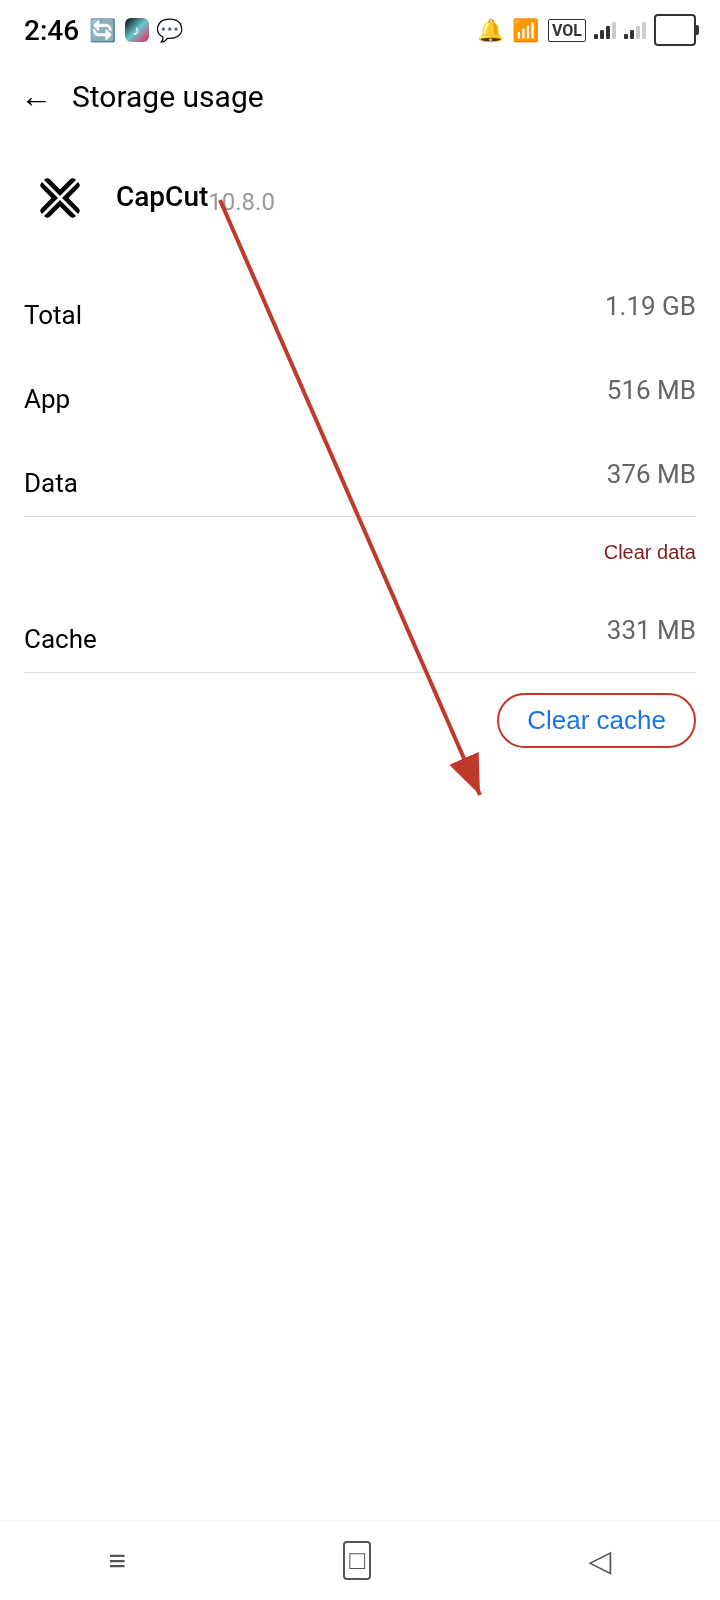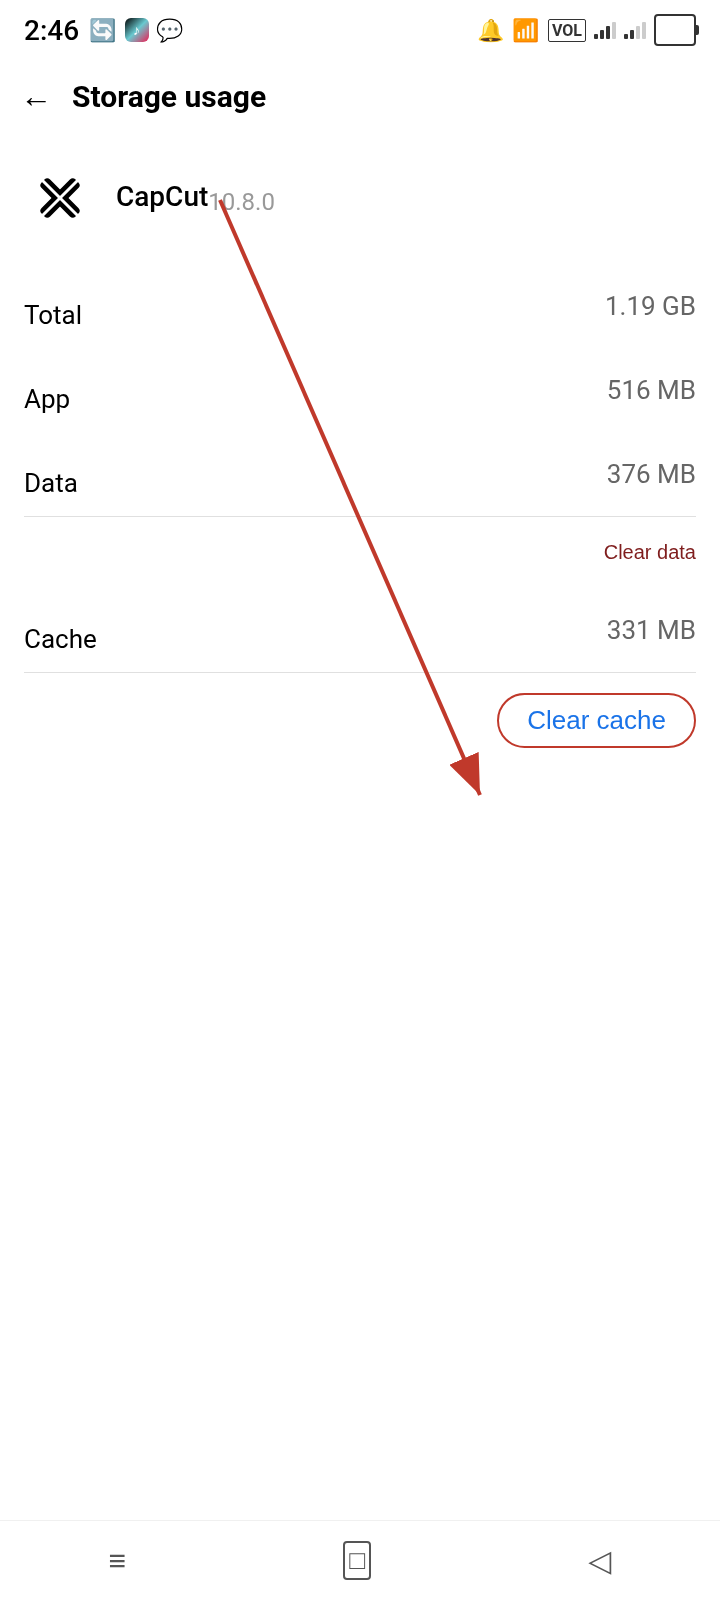--- a/index.html
+++ b/index.html
@@ -114,21 +114,21 @@
 
     .back-arrow {
       font-size: 32px;
       color: #000;
       cursor: pointer;
       font-weight: 300;
     }
 
     .toolbar-title {
       font-size: 30px;
-      font-weight: 700;
+      font-weight: 400;
       color: #000;
     }
 
     
     .app-info {
       display: flex;
       align-items: center;
       padding: 30px 24px 20px 24px;
       gap: 20px;
     }

